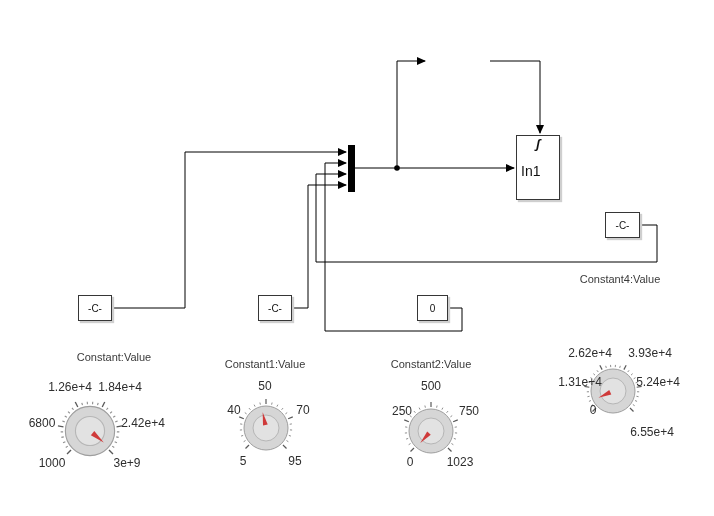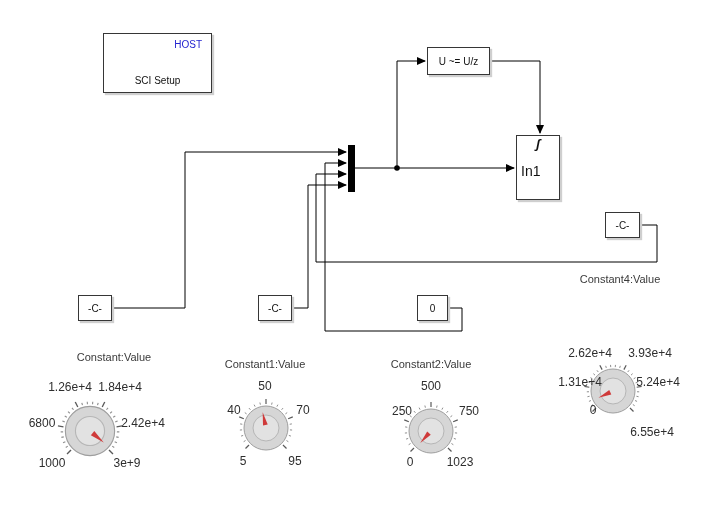--- a/index.html
+++ b/index.html
@@ -43,28 +43,21 @@
       <polyline points="292,308 308,308 308,185 346,185" marker-end="url(#arr)"></polyline>
       <polyline points="448,308 462,308 462,331 325,331 325,163 346,163" marker-end="url(#arr)"></polyline>
       <polyline points="640,225 657,225 657,262 316,262 316,174 346,174" marker-end="url(#arr)"></polyline>
       <polyline points="355,168 514,168" marker-end="url(#arr)"></polyline>
       <polyline points="397,168 397,61 425,61" marker-end="url(#arr)"></polyline>
       <polyline points="490,61 540,61 540,133" marker-end="url(#arr)"></polyline>
     </g>
     <circle cx="397" cy="168" r="2.8" fill="#000"></circle>
   </svg>
 
-  <div class="block sci-setup">
-    <span class="host">HOST</span>
-    <span class="sci-label">SCI Setup</span>
-  </div>
-
-  <div class="block unit-delay">
-    <span>U ~= U/z</span>
-  </div>
+
 
   <div class="block subsystem">
     <span class="trig">ʃ</span>
     <span class="in1">In1</span>
   </div>
 
   <div class="mux"></div>
 
   <div class="block const1">
     <span>-C-</span>

